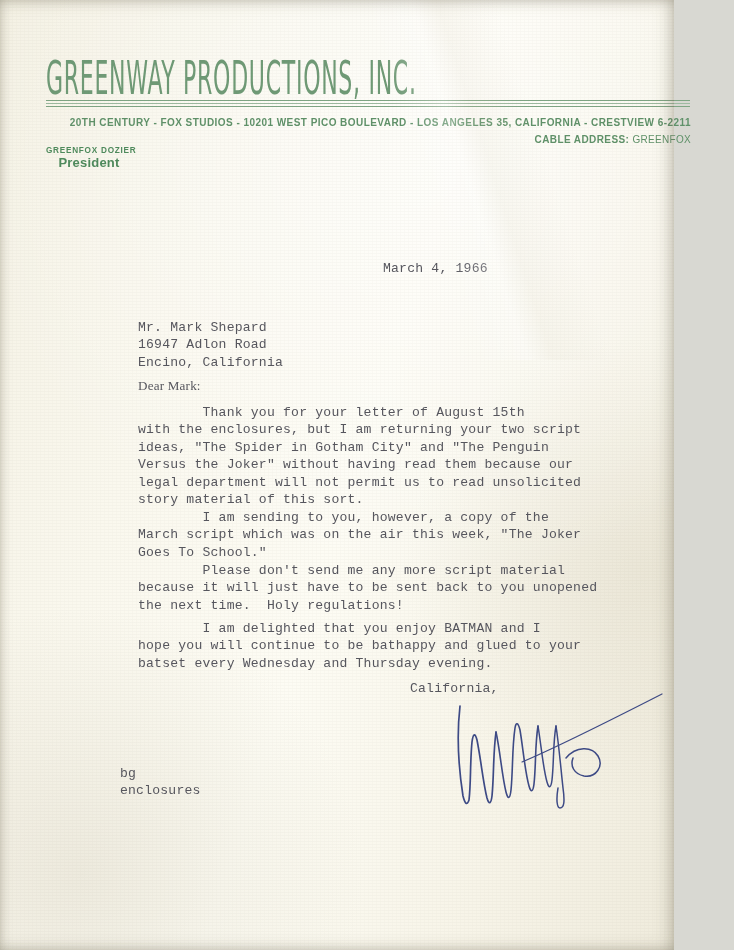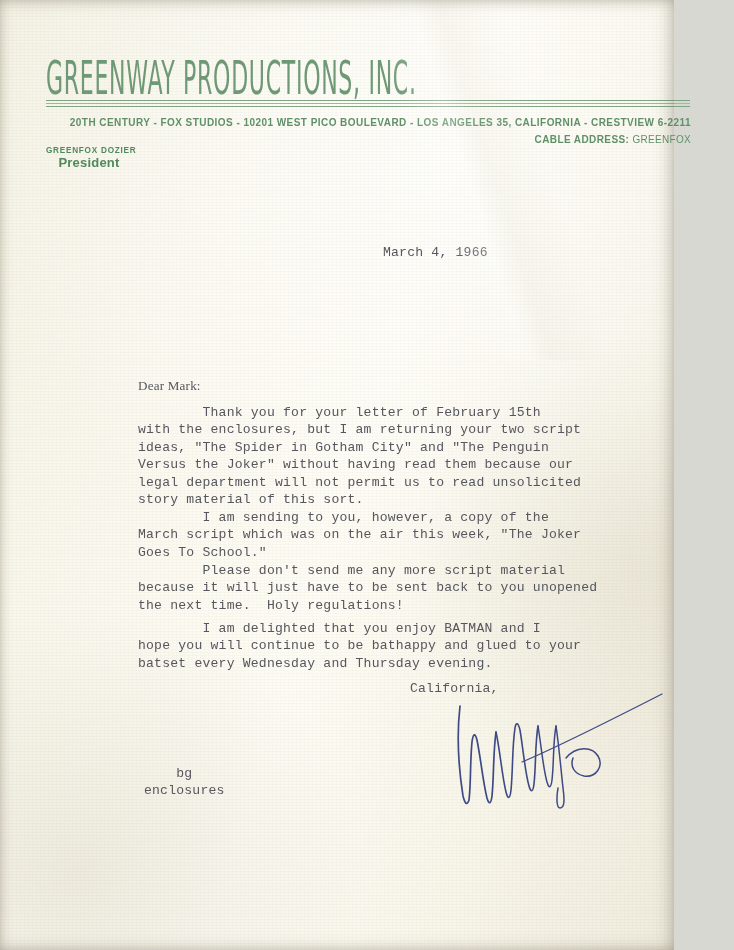--- a/index.html
+++ b/index.html
@@ -148,39 +148,39 @@
     font-family: "Liberation Mono", "DejaVu Sans Mono", monospace;
     color: #56565e;
     font-size: 13.1px;
     line-height: 17.4px;
     white-space: pre;
     letter-spacing: .2px;
   }
   #date-line {
     position: absolute;
     left: 383px;
-    top: 244px;
+    top: 260px;
   }
   #recipient {
     position: absolute;
     left: 138px;
     top: 319px;
   }
   #salutation {
     position: absolute;
     left: 138px;
     top: 377px;
     font-family: Liberation Serif, serif;
   }
   #para1 { position: absolute; left: 138px; top: 404px; }
   #para2 { position: absolute; left: 138px; top: 509px; }
   #para3 { position: absolute; left: 138px; top: 562px; }
   #para4 { position: absolute; left: 138px; top: 620px; }
   #closing { position: absolute; left: 410px; top: 680px; }
-  #notations { position: absolute; left: 144px; top: 765px; text-align: center; }
+  #notations { position: absolute; left: 120px; top: 765px; }
 
   
   #signature {
     position: absolute;
     left: 430px;
     top: 684px;
     width: 260px;
     height: 125px;
     pointer-events: none;
   }
@@ -207,24 +207,27 @@
     </div>
   </div>
 
   <div id="officer-block">
     <div id="officer-name">GREENFOX DOZIER</div>
     <div id="officer-title">President</div>
   </div>
 
   <div id="date-line" class="tw">March 4, 1966</div>
 
+  <div id="recipient" class="tw">Mr. Mark Shepard
+16947 Adlon Road
+Encino, California</div>
 
   <div id="salutation" class="tw">Dear Mark:</div>
 
-  <div id="para1" class="tw">        Thank you for your letter of February 15th
+  <div id="para1" class="tw">        Thank you for your letter of August 15th
 with the enclosures, but I am returning your two script
 ideas, "The Spider in Gotham City" and "The Penguin
 Versus the Joker" without having read them because our
 legal department will not permit us to read unsolicited
 story material of this sort.</div>
 
   <div id="para2" class="tw">        I am sending to you, however, a copy of the
 March script which was on the air this week, "The Joker
 Goes To School."</div>
 

